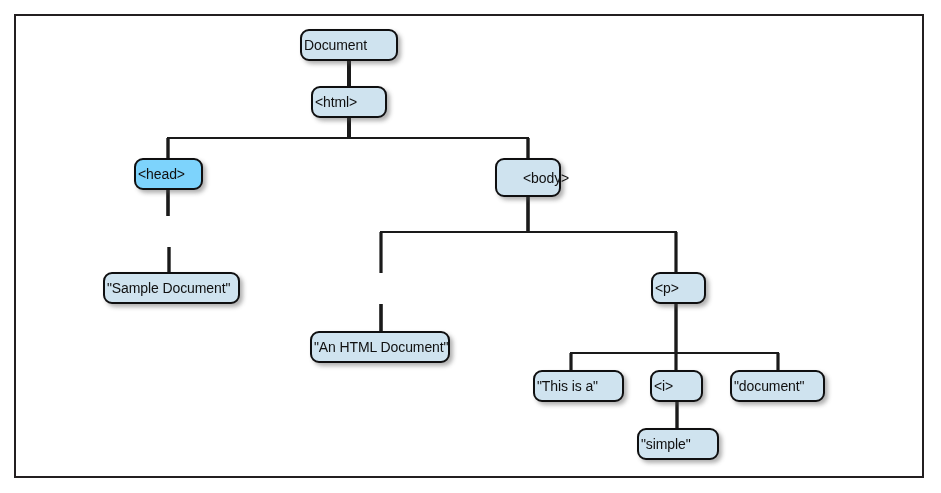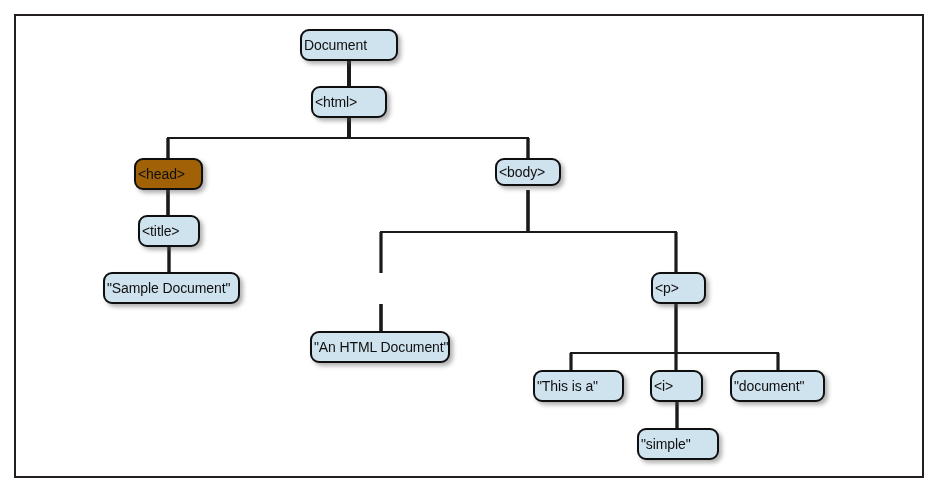--- a/index.html
+++ b/index.html
@@ -102,28 +102,25 @@
       <line x1="677" y1="402" x2="677" y2="429" stroke-width="3.4" stroke="#1a1a1a"></line>
     </g>
   </svg>
 
   <div class="node" id="n-document" style="left: 300px; top: 29px; width: 98px; height: 32px; background: rgb(207, 227, 239); border-color: rgb(15, 15, 16);">
     <span class="node-inner">Document</span>
   </div>
   <div class="node" id="n-html" style="left: 311px; top: 86px; width: 76px; height: 32px; background: rgb(207, 227, 239); border-color: rgb(15, 15, 16);">
     <span class="node-inner">&lt;html&gt;</span>
   </div>
-  <div class="node" id="n-head" style="left: 134px; top: 158px; width: 69px; height: 32px; background: #a16207; border-color: rgb(15, 15, 16);">
+  <div class="node" id="n-head" style="left: 134px; top: 158px; width: 69px; height: 32px; background: #7dd3fc; border-color: rgb(15, 15, 16);">
     <span class="node-inner">&lt;head&gt;</span>
   </div>
-  <div class="node" id="n-body" style="left: 495px; top: 158px; width: 66px; height: 28px; background: rgb(207, 227, 239); border-color: rgb(15, 15, 16);">
+  <div class="node" id="n-body" style="left: 495px; top: 158px; width: 66px; height: 39px; background: rgb(207, 227, 239); border-color: rgb(15, 15, 16); padding-left: 24px;">
     <span class="node-inner">&lt;body&gt;</span>
-  </div>
-  <div class="node" id="n-title" style="left: 138px; top: 215px; width: 62px; height: 32px; background: rgb(207, 227, 239); border-color: rgb(15, 15, 16);">
-    <span class="node-inner">&lt;title&gt;</span>
   </div>
   <div class="node" id="n-title-text" style="left: 103px; top: 272px; width: 137px; height: 32px; background: rgb(207, 227, 239); border-color: rgb(15, 15, 16);">
     <span class="node-inner">"Sample Document"</span>
   </div>
   <div class="node" id="n-h1-text" style="left: 310px; top: 331px; width: 140px; height: 32px; background: rgb(207, 227, 239); border-color: rgb(15, 15, 16);">
     <span class="node-inner">"An HTML Document"</span>
   </div>
   <div class="node" id="n-p" style="left: 651px; top: 272px; width: 55px; height: 32px; background: rgb(207, 227, 239); border-color: rgb(15, 15, 16);">
     <span class="node-inner">&lt;p&gt;</span>
   </div>

